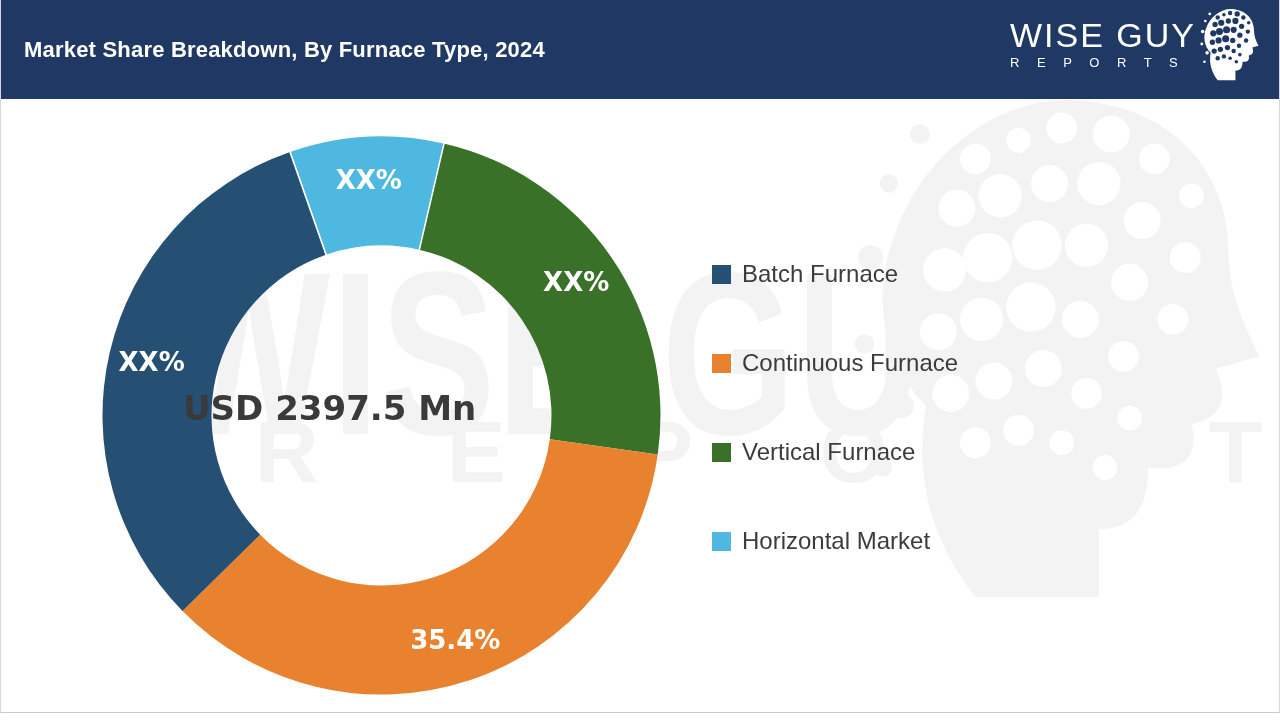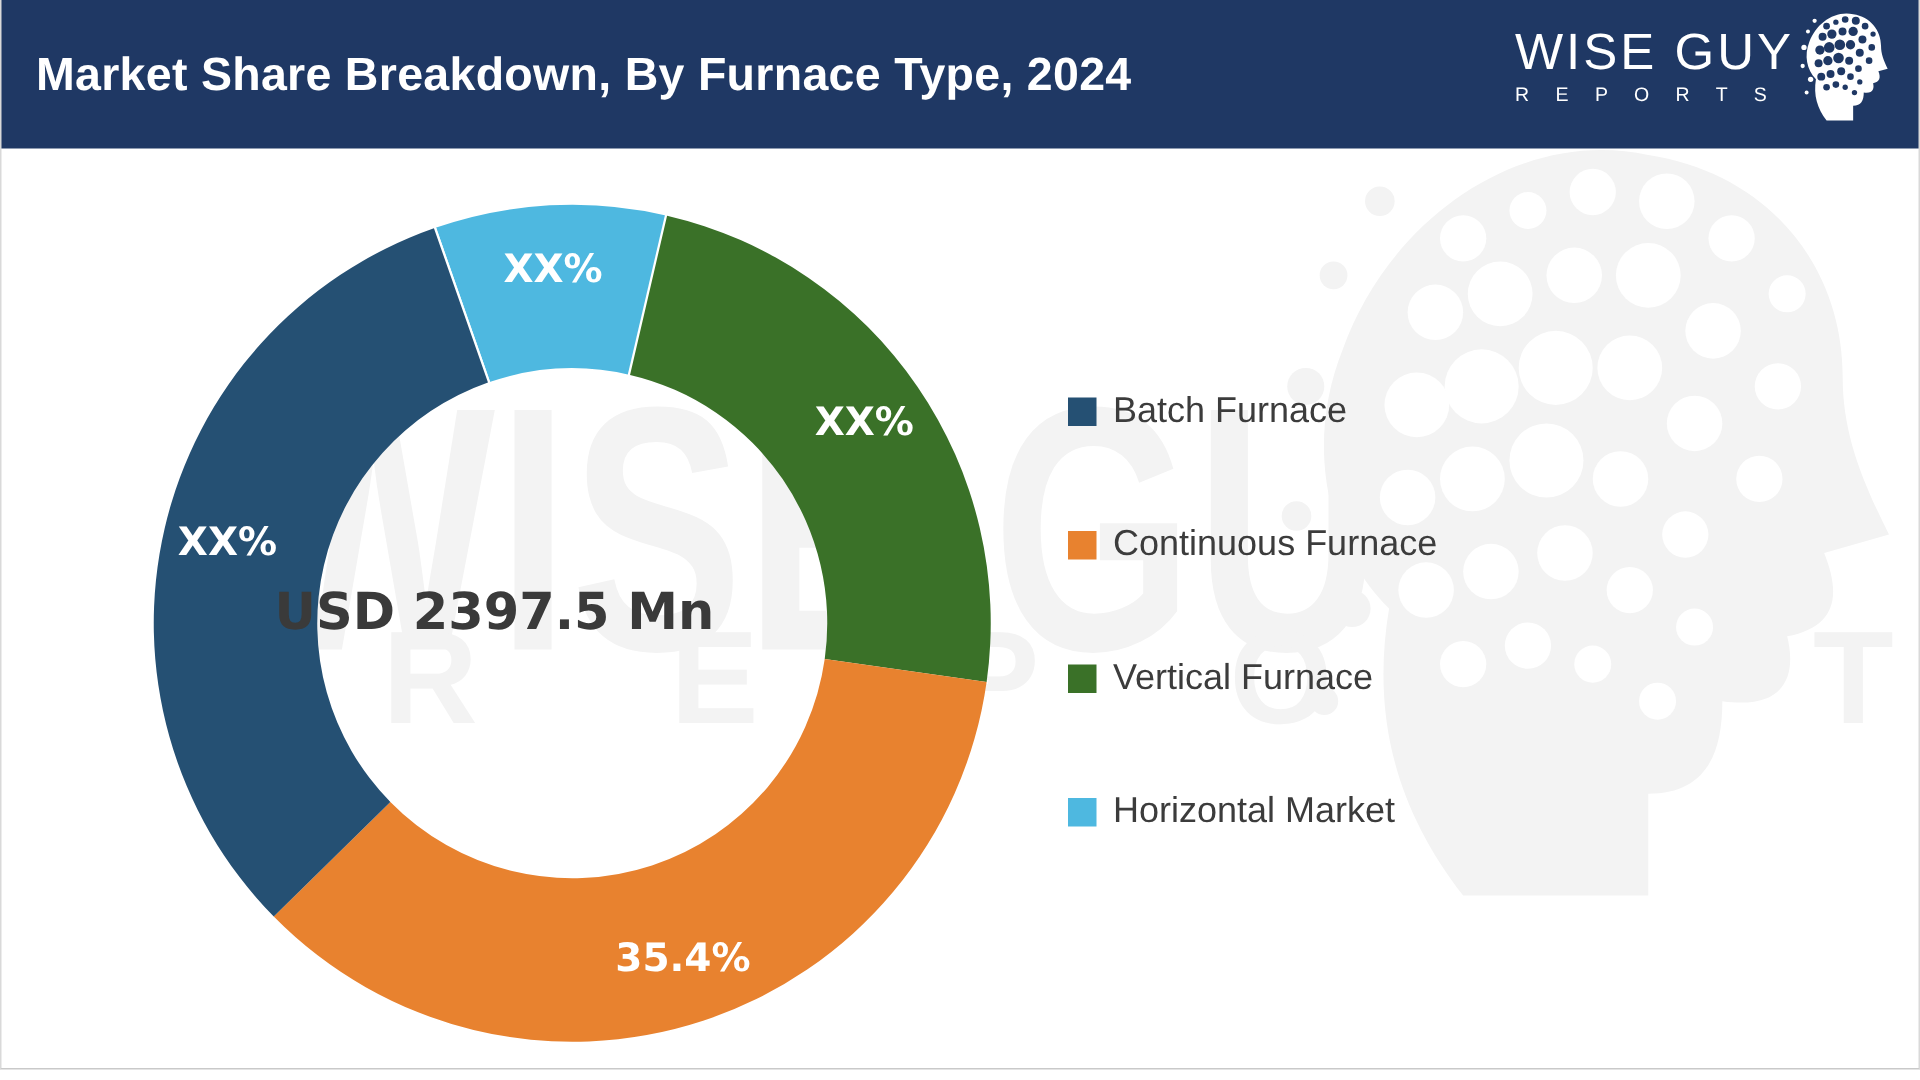--- a/index.html
+++ b/index.html
@@ -7,21 +7,21 @@
        font-family:"Liberation Sans", sans-serif;}
 
   
   .frame{position:absolute;left:0;top:0;width:1278px;height:712px;
          border-left:1px solid #d9d9d9;border-right:1px solid #d9d9d9;
          border-bottom:1px solid #c9c9c9;pointer-events:none;z-index:6;}
 
   
   .header{position:absolute;left:0;top:0;width:1280px;height:99px;
           background:#1F3864;display:flex;align-items:center;z-index:5;}
-  .header-title{color:#ffffff;font-weight:bold;font-size:31px;
+  .header-title{color:#ffffff;font-weight:bold;font-size:22px;
                 padding-left:24px;letter-spacing:0.2px;}
   .logo{position:absolute;right:18px;top:6px;display:flex;align-items:center;}
   .logo-text{display:flex;flex-direction:column;align-items:flex-start;margin-right:4px;}
   .logo-line1{color:#ffffff;font-size:34px;font-weight:400;letter-spacing:2px;line-height:1.05;}
   .logo-line2{color:#ffffff;font-size:13px;font-weight:400;letter-spacing:7px;margin-top:2px;}
   .logo-head{width:62px;height:76px;color:#ffffff;--dot:#1F3864;}
 
   
   .wm-text1{position:absolute;left:168px;top:238px;font-size:232px;font-weight:600;
             color:#f3f3f3;letter-spacing:2px;transform:scaleX(0.74);

